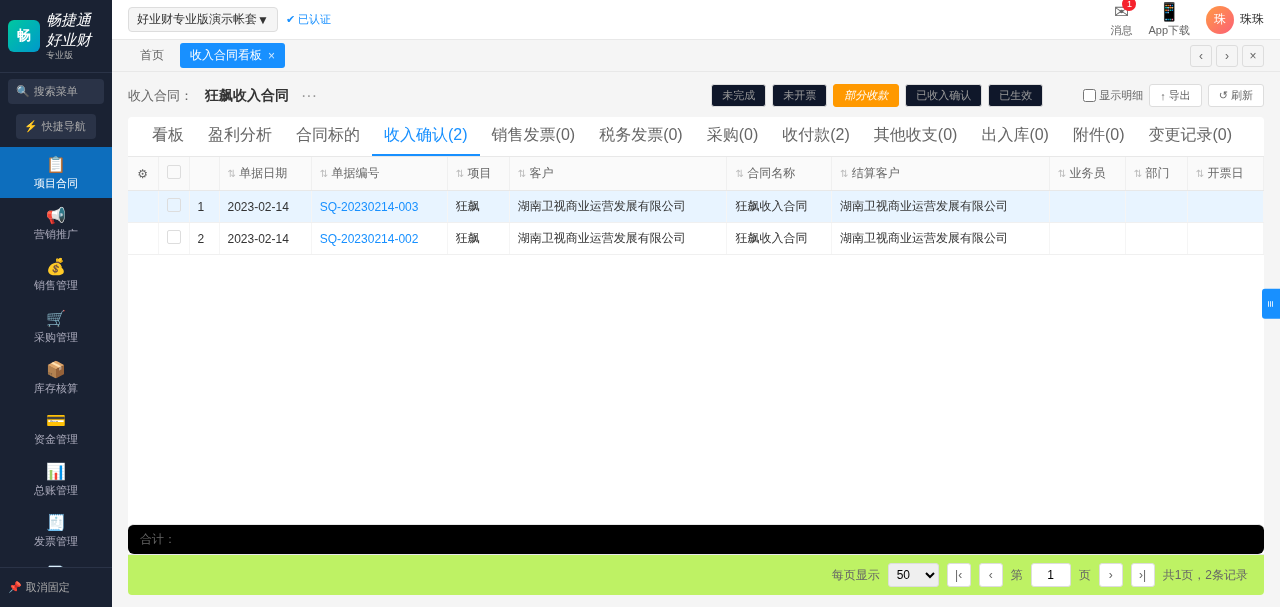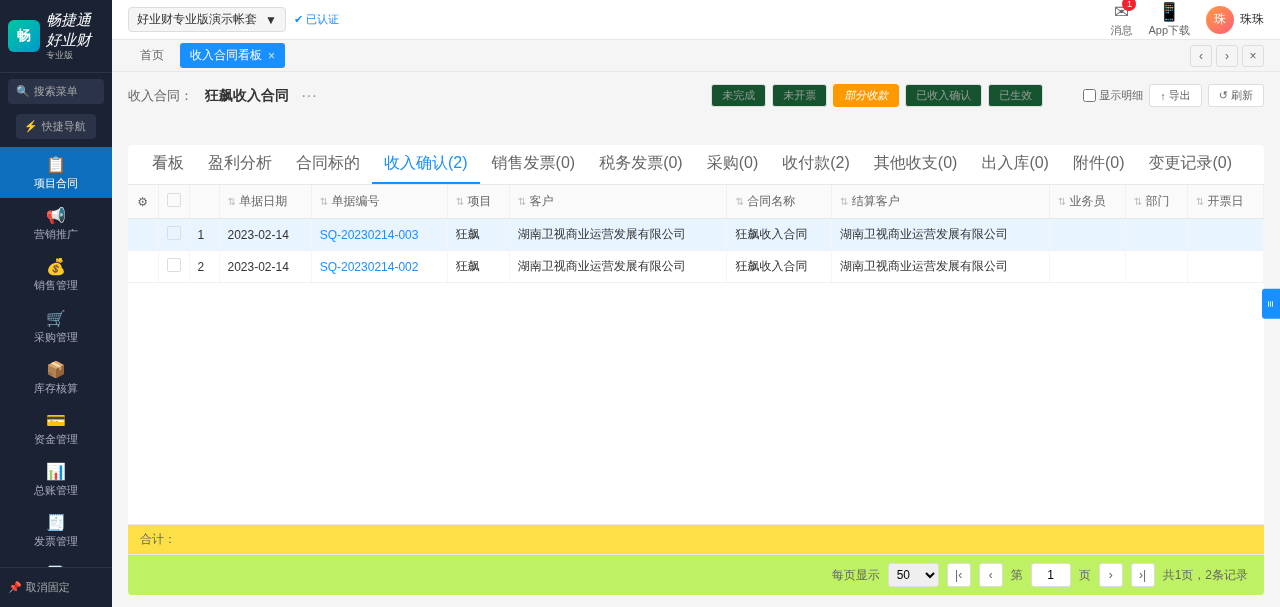--- a/index.html
+++ b/index.html
@@ -20,44 +20,44 @@
     .sidebar-item-label { text-align: center; line-height: 1.2; }
     .sidebar-bottom { border-top: 1px solid #2a3347; padding: 6px 0; }
     .sidebar-pin { display: flex; align-items: center; gap: 4px; padding: 6px 8px; color: #aaa; font-size: 11px; cursor: pointer; }
 
     
     .main { flex: 1; display: flex; flex-direction: column; overflow: hidden; }
 
     
     .topbar { background: #fff; border-bottom: 1px solid #e8e8e8; padding: 0 16px; height: 40px; display: flex; align-items: center; justify-content: space-between; flex-shrink: 0; }
     .topbar-left { display: flex; align-items: center; gap: 8px; }
-    .topbar-company-dropdown { background: #f5f5f5; border: 1px solid #ddd; border-radius: 4px; padding: 3px 8px; display: flex; align-items: center; gap: 8px; cursor: pointer; }
+    .topbar-company-dropdown { background: #f5f5f5; border: 1px solid #ddd; border-radius: 4px; padding: 3px 8px; display: flex; align-items: center; gap: 0; cursor: pointer; }
     .topbar-verified { color: #1890ff; font-size: 11px; display: flex; align-items: center; gap: 3px; }
     .topbar-right { display: flex; align-items: center; gap: 16px; }
     .topbar-action { display: flex; flex-direction: column; align-items: center; font-size: 11px; color: #666; cursor: pointer; position: relative; }
     .topbar-action-icon { font-size: 18px; color: #666; }
     .badge { background: #f5222d; color: white; border-radius: 8px; padding: 0 4px; font-size: 9px; position: absolute; top: -4px; right: -4px; min-width: 14px; height: 14px; display: flex; align-items: center; justify-content: center; }
     .topbar-avatar { width: 28px; height: 28px; border-radius: 50%; background: linear-gradient(135deg, #ff9a44, #fc6076); display: flex; align-items: center; justify-content: center; color: white; font-size: 12px; }
 
     
     .tabbar { background: #f5f5f5; border-bottom: 1px solid #e8e8e8; padding: 0 16px; height: 32px; display: flex; align-items: center; gap: 4px; flex-shrink: 0; }
     .tabbar-home { padding: 4px 12px; color: #666; font-size: 12px; cursor: pointer; }
     .tabbar-tab { background: #1890ff; color: white; border-radius: 3px; padding: 4px 10px; font-size: 12px; display: flex; align-items: center; gap: 6px; cursor: pointer; }
     .tabbar-tab-close { cursor: pointer; opacity: 0.8; }
     .tabbar-nav { display: flex; align-items: center; gap: 4px; margin-left: auto; }
     .tabbar-nav-btn { background: none; border: 1px solid #ddd; border-radius: 3px; width: 22px; height: 22px; cursor: pointer; display: flex; align-items: center; justify-content: center; color: #666; font-size: 12px; }
 
     
-    .content { flex: 1; overflow: hidden; display: flex; flex-direction: column; padding: 12px 16px; background: #f5f5f5; gap: 28px; }
+    .content { flex: 1; overflow: hidden; display: flex; flex-direction: column; padding: 12px 16px; background: #f5f5f5; }
 
     
     .contract-header { display: flex; align-items: center; gap: 12px; margin-bottom: 10px; }
     .contract-more { color: #999; cursor: pointer; font-size: 16px; }
     .status-buttons { display: flex; gap: 6px; margin-left: auto; }
-    .status-btn { padding: 3px 10px; border-radius: 3px; font-size: 11px; border: 1px solid #ddd; background: #14532d; color: #999; cursor: pointer; }
+    .status-btn { padding: 3px 10px; border-radius: 3px; font-size: 11px; border: 1px solid #ddd; background: #0f172a; color: #999; cursor: pointer; }
     .status-btn.active { background: #ff9900; color: white; border-color: #ff9900; font-style: italic; }
     .header-actions { display: flex; gap: 6px; }
     .header-action-btn { padding: 3px 10px; border-radius: 3px; font-size: 11px; border: 1px solid #ddd; background: white; color: #666; cursor: pointer; display: flex; align-items: center; gap: 3px; }
 
     
     .panel { background: white; border-radius: 4px; flex: 1; display: flex; flex-direction: column; overflow: hidden; }
 
     
     .panel-tabs { display: flex; border-bottom: 1px solid #e8e8e8; padding: 0 12px; flex-shrink: 0; }
     .panel-tab { padding: 8px 12px; font-size: 16px; color: #666; cursor: pointer; border-bottom: 2px solid transparent; white-space: nowrap; }
@@ -69,21 +69,21 @@
     thead tr { background: #fafafa; }
     th { padding: 8px 8px; border-bottom: 1px solid #e8e8e8; border-right: 1px solid #f0f0f0; color: #666; font-weight: normal; white-space: nowrap; text-align: left; position: sticky; top: 0; background: #fafafa; z-index: 1; }
     td { padding: 7px 8px; border-bottom: 1px solid #f0f0f0; border-right: 1px solid #f5f5f5; color: #333; white-space: nowrap; }
     tr.row-selected td { background: #e8f4ff; }
     .th-settings { width: 30px; text-align: center; }
     .th-check { width: 30px; text-align: center; }
     .col-link { color: #1890ff; text-decoration: none; cursor: pointer; }
     .sort-icon { color: #bbb; font-size: 10px; }
 
     
-    .summary-row { background: #fde047; border-top: 1px solid #e8e8e8; padding: 6px 12px; font-size: 12px; color: #666; flex-shrink: 0; }
+    .summary-row { background: #000000; border-top: 1px solid #e8e8e8; padding: 6px 12px; font-size: 12px; color: #666; flex-shrink: 0; border-radius: 6px; }
 
     
     .pagination { border-top: 1px solid #e8e8e8; padding: 8px 16px; display: flex; align-items: center; justify-content: flex-end; gap: 8px; flex-shrink: 0; background: #bef264; font-size: 12px; color: #666; }
     .page-btn { border: 1px solid #ddd; background: white; border-radius: 3px; width: 24px; height: 24px; cursor: pointer; display: flex; align-items: center; justify-content: center; font-size: 12px; color: #666; }
     .page-input { border: 1px solid #ddd; border-radius: 3px; width: 40px; height: 24px; text-align: center; font-size: 12px; }
     .page-select { border: 1px solid #ddd; border-radius: 3px; height: 24px; font-size: 12px; padding: 0 4px; }
 
     
     ::-webkit-scrollbar { width: 6px; height: 6px; }
     ::-webkit-scrollbar-track { background: #f1f1f1; }

